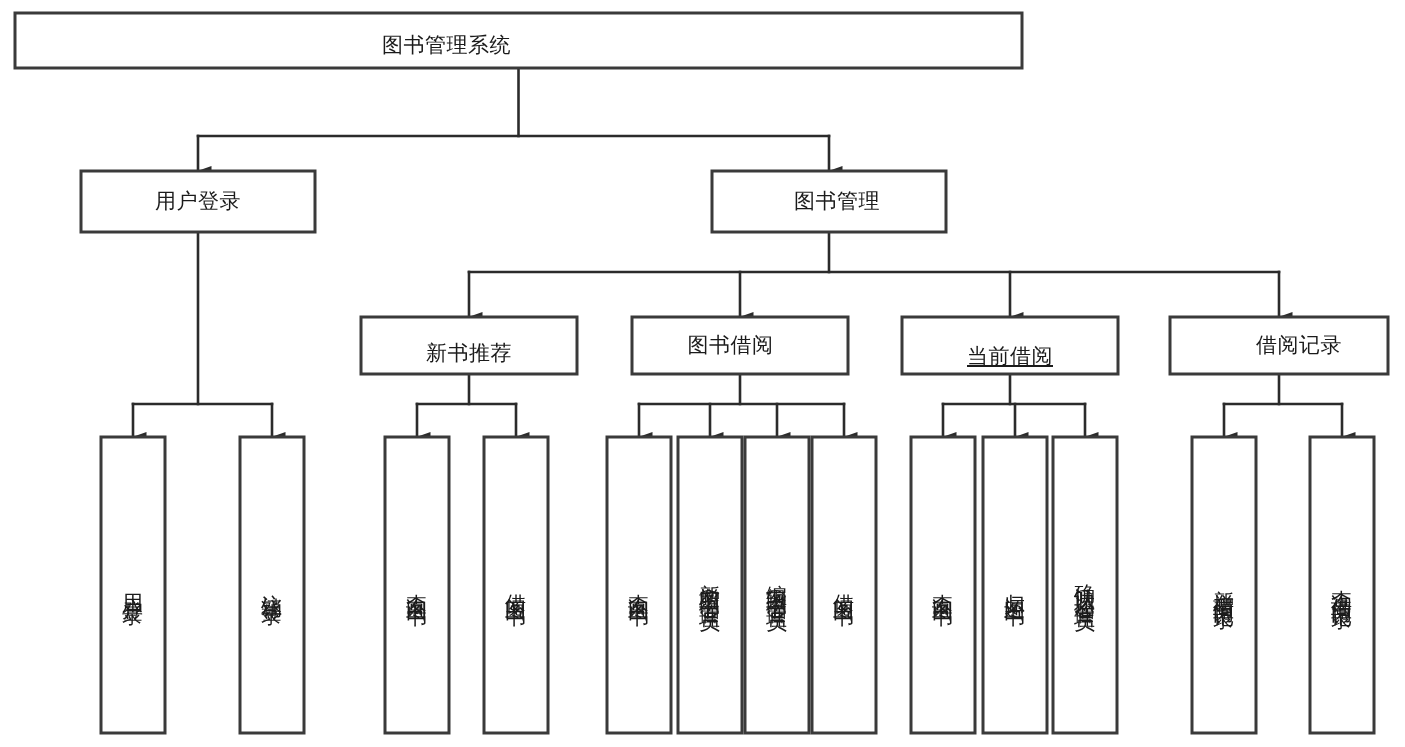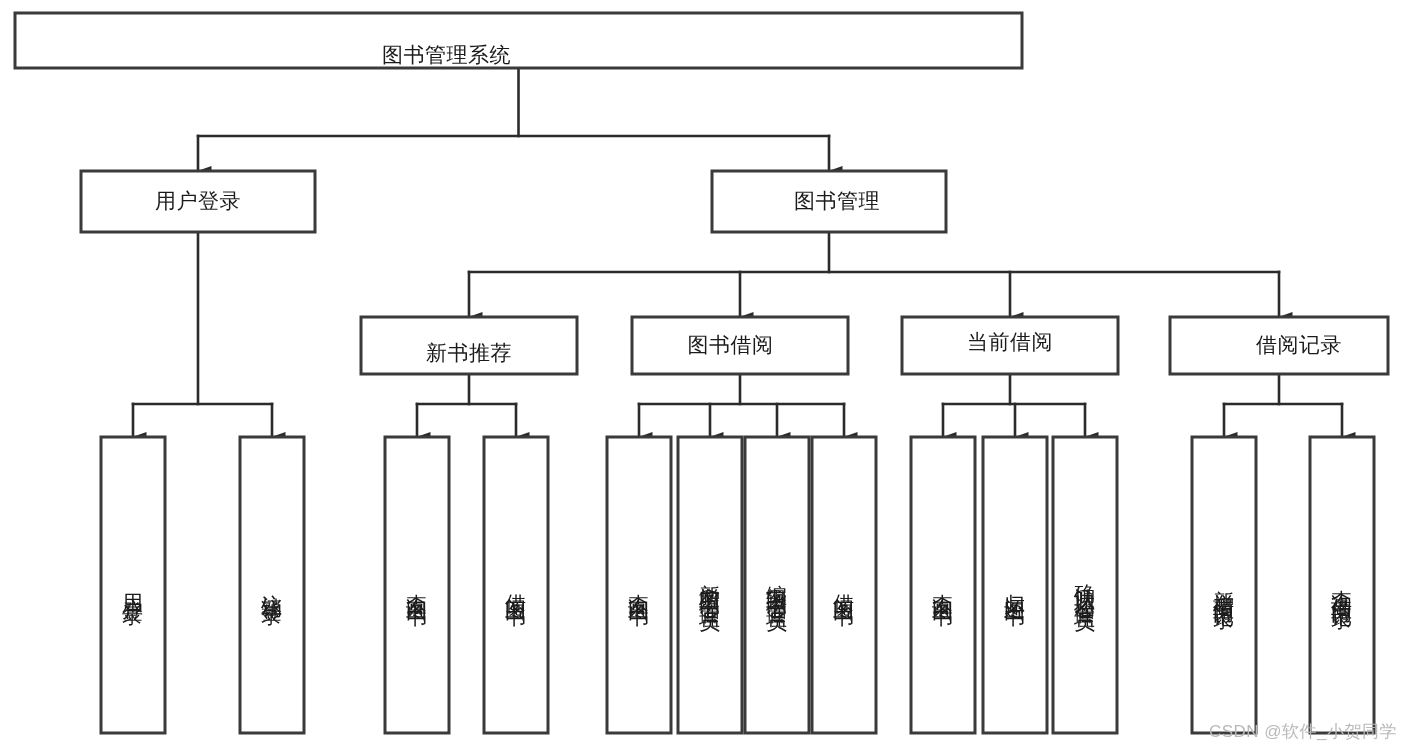--- a/index.html
+++ b/index.html
@@ -143,36 +143,35 @@
         <rect x="812" y="437" width="64" height="296" class="node-rect"></rect>
         <rect x="911" y="437" width="64" height="296" class="node-rect"></rect>
         <rect x="983" y="437" width="64" height="296" class="node-rect"></rect>
         <rect x="1053" y="437" width="64" height="296" class="node-rect"></rect>
         <rect x="1192" y="437" width="64" height="296" class="node-rect"></rect>
         <rect x="1310" y="437" width="64" height="296" class="node-rect"></rect>
       </g>
   </svg>
 
   <div id="labels-layer">
-      <div class="node-label horizontal" style="left: 15px; top: 28px; width: 863px; height: 55px;">图书管理系统</div>
+      <div class="node-label horizontal" style="left: 15px; top: 18px; width: 863px; height: 55px;">图书管理系统</div>
       <div class="node-label horizontal" style="left: 81px; top: 171px; width: 234px; height: 61px;">用户登录</div>
       <div class="node-label horizontal" style="left: 712px; top: 171px; width: 234px; height: 61px; padding-left: 16px;">图书管理</div>
       <div class="node-label horizontal" style="left: 361px; top: 325px; width: 216px; height: 57px;">新书推荐</div>
       <div class="node-label horizontal" style="left: 632px; top: 317px; width: 197px; height: 57px;">图书借阅</div>
-      <div class="node-label horizontal" style="left: 902px; top: 305px; width: 216px; height: 74px;">当前借阅</div>
+      <div class="node-label horizontal" style="left: 902px; top: 319px; width: 216px; height: 74px; text-decoration: underline;">当前借阅</div>
       <div class="node-label horizontal" style="left: 1170px; top: 317px; width: 218px; height: 57px; margin-left: 20px;">借阅记录</div>
       <div class="node-label vertical" style="left: 101px; top: 437px; width: 64px; height: 296px;">用户登录</div>
       <div class="node-label vertical" style="left: 240px; top: 437px; width: 64px; height: 296px;">注销登录</div>
       <div class="node-label vertical" style="left: 385px; top: 437px; width: 64px; height: 296px;">查询图书</div>
       <div class="node-label vertical" style="left: 484px; top: 437px; width: 64px; height: 296px;">借阅图书</div>
       <div class="node-label vertical" style="left: 607px; top: 437px; width: 64px; height: 296px;">查询图书</div>
       <div class="node-label vertical" style="left: 678px; top: 437px; width: 64px; height: 296px;">新增图书（管理员）</div>
       <div class="node-label vertical" style="left: 745px; top: 437px; width: 64px; height: 296px;">编辑图书（管理员）</div>
       <div class="node-label vertical" style="left: 812px; top: 437px; width: 64px; height: 296px;">借阅图书</div>
       <div class="node-label vertical" style="left: 911px; top: 437px; width: 64px; height: 296px;">查询图书</div>
       <div class="node-label vertical" style="left: 983px; top: 437px; width: 64px; height: 296px;">归还图书</div>
       <div class="node-label vertical" style="left: 1053px; top: 437px; width: 64px; height: 296px;">确认归还（管理员）</div>
       <div class="node-label vertical" style="left: 1192px; top: 437px; width: 64px; height: 296px;">新增借阅记录</div>
       <div class="node-label vertical" style="left: 1310px; top: 437px; width: 64px; height: 296px;">查询借阅记录</div>
     </div>
 
-  <div class="watermark">CSDN @软件_小贺同学</div>
 </div>
 
 </body></html>

